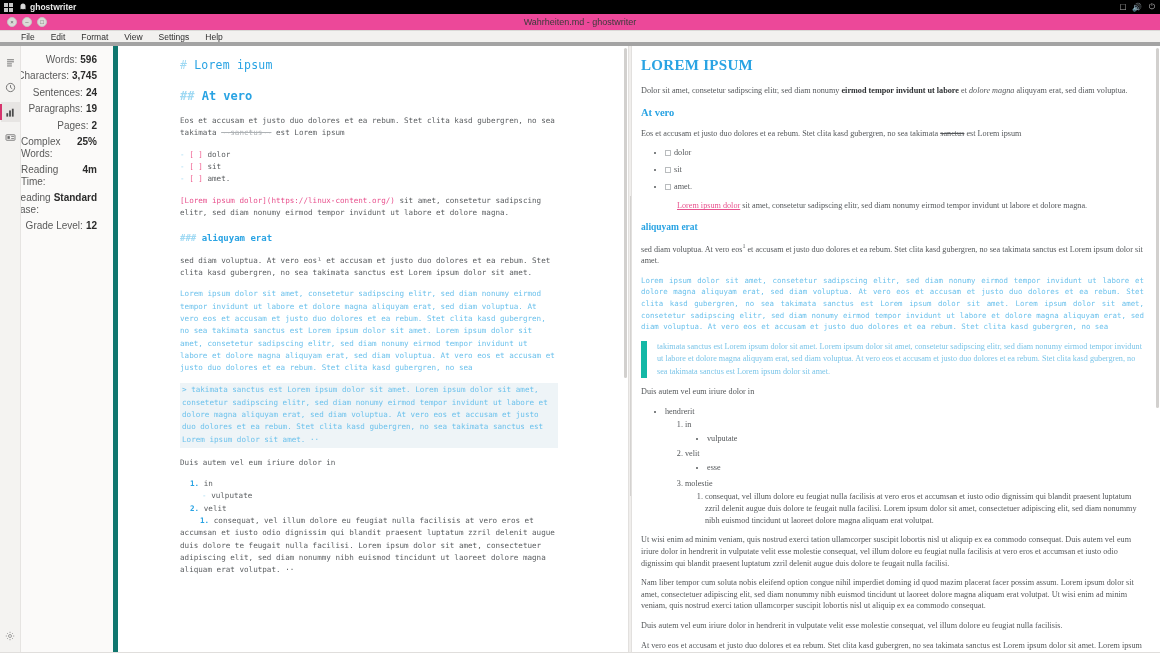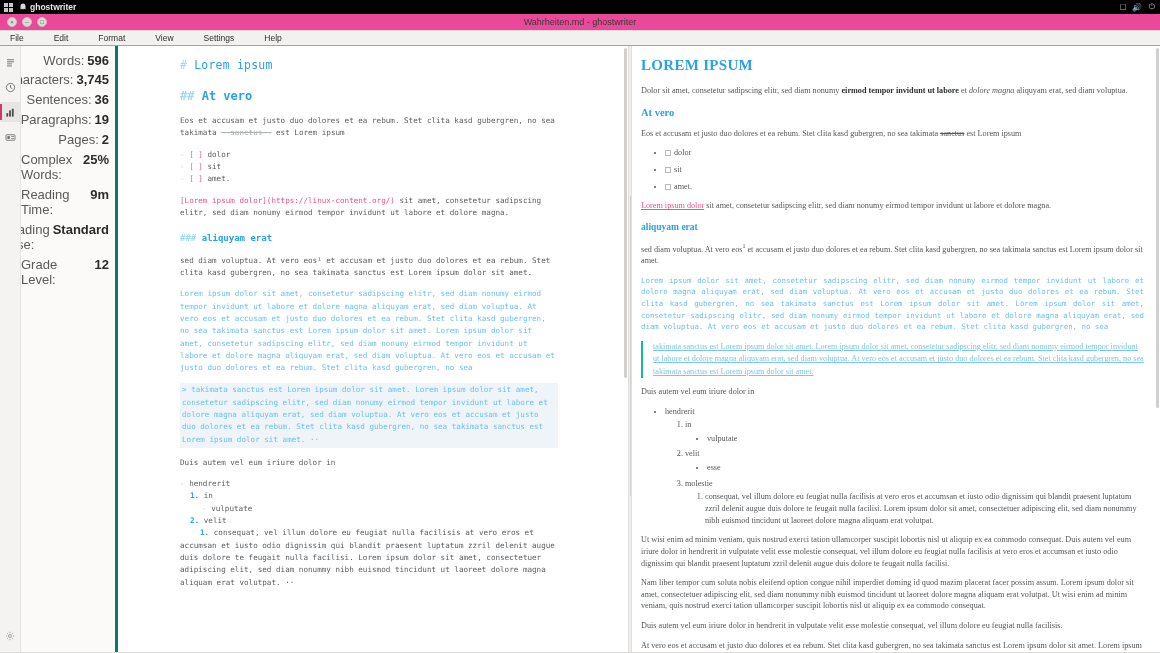--- a/index.html
+++ b/index.html
@@ -44,22 +44,22 @@
     font-size: 6px; color: #5a5a5a; display: flex;
     align-items: center; justify-content: center; line-height: 1;
   }
   .wtitle {
     position: absolute; left: 0; right: 0; text-align: center;
     font-size: 9px; color: #3a3a3a;
   }
 
   
   .menubar {
-    height: 15px; background: #f2f1ef; border-bottom: 1px solid #a3a3a3;
-    display: flex; align-items: center; padding-left: 5px; gap: 20px;
+    height: 15px; background: #f2f1ef; border-bottom: 4px solid #a3a3a3;
+    display: flex; align-items: center; padding-left: 16px; gap: 6px;
   }
   .menuitem {
     font-size: 8.5px; color: #2e2e2e; padding: 1px 5px; border-radius: 2px;
   }
 
   
   .main { display: flex; height: 606px; }
 
   
   .rail {
@@ -74,22 +74,22 @@
   }
   .rail-btn.active { background: #e7e5e3; }
   .rail-btn.active::before {
     content: ""; position: absolute; left: -1px; top: 2px; bottom: 2px;
     width: 2px; background: #d6336c;
   }
   .rail-bottom { margin-top: auto; margin-bottom: 6px; }
 
   
   .stats {
-    width: 97px; background: #fbfaf9; border-right: 3px solid #0f766e;
-    padding: 5px 6px 0 0; font-size: 13px; color: #4a4a4a;
+    width: 97px; background: #fbfaf9; border-right: 5px solid #0f766e;
+    padding: 5px 16px 0 0; font-size: 10px; color: #4a4a4a;
   }
   .stat-row {
     display: flex; justify-content: flex-end; align-items: baseline;
     gap: 3px; padding: 2.5px 0; line-height: 1.15;
   }
   .stat-label { color: #5a5a5a; }
   .stat-value { font-weight: bold; color: #2b2b2b; }
 
   
   .editor-wrap { flex: 1; background: #fff; position: relative; overflow: hidden; }
@@ -130,40 +130,40 @@
     font-family: "Liberation Serif", "DejaVu Serif", serif;
     font-size: 8.2px; line-height: 1.42; color: #55585b;
   }
   .preview p { margin: 0 0 8px 0; }
   .pv-h1 { color: #29a3e3; font-size: 15px; font-weight: bold; margin: 0 0 9px 0; letter-spacing: .3px; }
   .pv-h2 { color: #29a3e3; font-size: 10.5px; font-weight: bold; margin: 9px 0 7px 0; }
   .pv-h3 { color: #29a3e3; font-size: 9.5px; font-weight: bold; margin: 9px 0 7px 0; }
   .pv-strong { font-weight: bold; color: #2f3234; }
   .pv-em { font-style: italic; }
   .pv-strike { text-decoration: line-through; color: #55585b; }
-  .pv-link { color: #e8528e; text-decoration: underline; }
+  .pv-link { color: #e8528e; text-decoration: underline; margin-left: 36px; }
   .pv-sup { font-size: 6px; vertical-align: super; }
   .pv-ul { list-style: disc; margin: 0 0 8px 0; padding-left: 24px; }
   .pv-ul li { margin: 0 0 5px 0; }
   .pv-ol { list-style: decimal; margin: 2px 0 2px 0; padding-left: 20px; }
   .pv-ol li { margin: 0 0 4px 0; }
   .pv-ul-inner { list-style: disc; margin: 2px 0; padding-left: 22px; }
   .pv-task {
     display: inline-block; width: 6px; height: 6px;
     border: 1px solid #b9bcbe; background: #fff;
     margin-right: 3px; vertical-align: -1px;
   }
   .pv-code {
     font-family: "DejaVu Sans Mono", "Liberation Mono", monospace;
     font-size: 7.4px; color: #6ec2ec; line-height: 1.58;
     margin: 0 0 8px 0; text-align: justify;
   }
   .pv-quote {
-    border-left: 2px solid #14b8a6; color: #7cc5e8;
-    padding: 0 0 0 10px; margin: 0 0 8px 28px; line-height: 1.5; text-decoration: underline;
+    border-left: 6px solid #14b8a6; color: #7cc5e8;
+    padding: 0 0 0 10px; margin: 0 0 8px 28px; line-height: 1.5;
   }
 
   
   .scroll-track {
     position: absolute; right: 1px; top: 2px; bottom: 2px; width: 3px;
   }
   .scroll-thumb { position: absolute; width: 3px; background: #d2d0ce; border-radius: 2px; }
 
   
   .statusbar {
@@ -254,37 +254,37 @@
     <div class="stat-row">
       <span class="stat-label">Words:</span>
       <span class="stat-value">596</span>
     </div>
     <div class="stat-row">
       <span class="stat-label">Characters:</span>
       <span class="stat-value">3,745</span>
     </div>
     <div class="stat-row">
       <span class="stat-label">Sentences:</span>
-      <span class="stat-value">36</span>
+      <span class="stat-value">24</span>
     </div>
     <div class="stat-row">
       <span class="stat-label">Paragraphs:</span>
       <span class="stat-value">19</span>
     </div>
     <div class="stat-row">
       <span class="stat-label">Pages:</span>
       <span class="stat-value">2</span>
     </div>
     <div class="stat-row">
       <span class="stat-label">Complex Words:</span>
       <span class="stat-value">25%</span>
     </div>
     <div class="stat-row">
       <span class="stat-label">Reading Time:</span>
-      <span class="stat-value">9m</span>
+      <span class="stat-value">4m</span>
     </div>
     <div class="stat-row">
       <span class="stat-label">Reading Ease:</span>
       <span class="stat-value">Standard</span>
     </div>
     <div class="stat-row">
       <span class="stat-label">Grade Level:</span>
       <span class="stat-value">12</span>
     </div>
   </div>
@@ -320,21 +320,20 @@
 
       <p>sed diam voluptua. At vero eos¹ et accusam et justo duo dolores et ea rebum. Stet clita kasd gubergren, no sea takimata sanctus est Lorem ipsum dolor sit amet.</p>
 
       <p class="ed-code"> Lorem ipsum dolor sit amet, consetetur sadipscing elitr, sed diam nonumy eirmod tempor invidunt ut labore et dolore magna aliquyam erat, sed diam voluptua. At vero eos et accusam et justo duo dolores et ea rebum. Stet clita kasd gubergren, no sea takimata sanctus est Lorem ipsum dolor sit amet. Lorem ipsum dolor sit amet, consetetur sadipscing elitr, sed diam nonumy eirmod tempor invidunt ut labore et dolore magna aliquyam erat, sed diam voluptua. At vero eos et accusam et justo duo dolores et ea rebum. Stet clita kasd gubergren,  no sea</p>
 
       <p class="ed-quote">&gt; takimata sanctus est Lorem ipsum dolor sit amet. Lorem ipsum dolor sit amet, consetetur sadipscing elitr, sed diam nonumy eirmod tempor invidunt ut labore et dolore magna aliquyam erat, sed diam voluptua. At vero eos et accusam et justo duo dolores et ea rebum. Stet clita kasd gubergren, no sea takimata sanctus est Lorem ipsum dolor sit amet. ··</p>
 
       <p>Duis autem vel eum iriure dolor in</p>
 
       <div class="ed-list">
-        <div><span class="ed-dash">-</span> <span>hendrerit</span></div>
         <div class="ed-ind1"><span class="ed-num">1.</span> <span>in</span></div>
         <div class="ed-ind2"><span class="ed-dash">-</span> <span>vulputate</span></div>
         <div class="ed-ind1"><span class="ed-num">2.</span> <span>velit</span></div>
       </div>
 
       <p style="margin-top:-9px"><span style="padding-left:20px"><span class="ed-num">1.</span> </span><span>consequat, vel illum dolore eu feugiat nulla facilisis at vero eros et accumsan et iusto odio dignissim qui blandit praesent luptatum zzril delenit augue duis dolore te feugait nulla facilisi. Lorem ipsum dolor sit amet, consectetuer adipiscing elit, sed diam nonummy nibh euismod tincidunt ut laoreet dolore magna aliquam erat volutpat. ··</span></p>
 
     </div>
     <div class="scroll-track">
       <div class="scroll-thumb" style="top:0;height:330px"></div>

